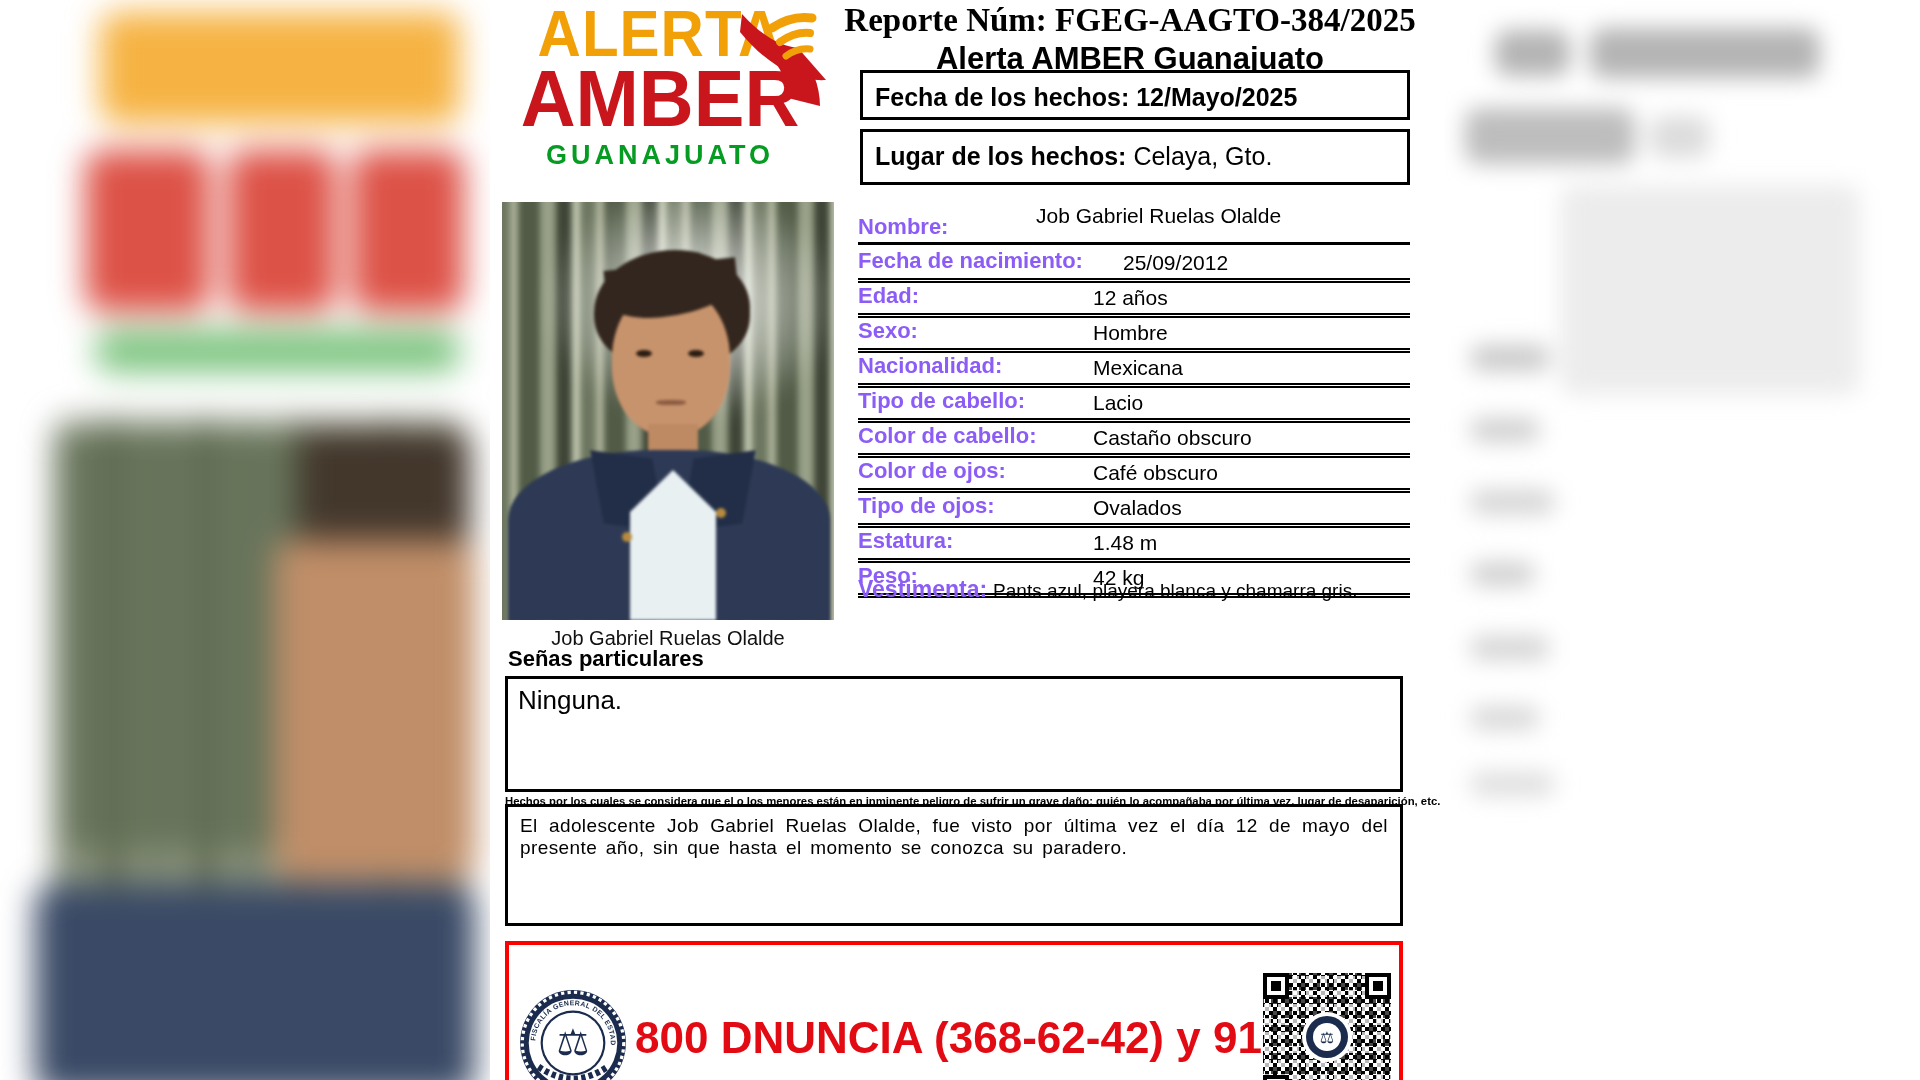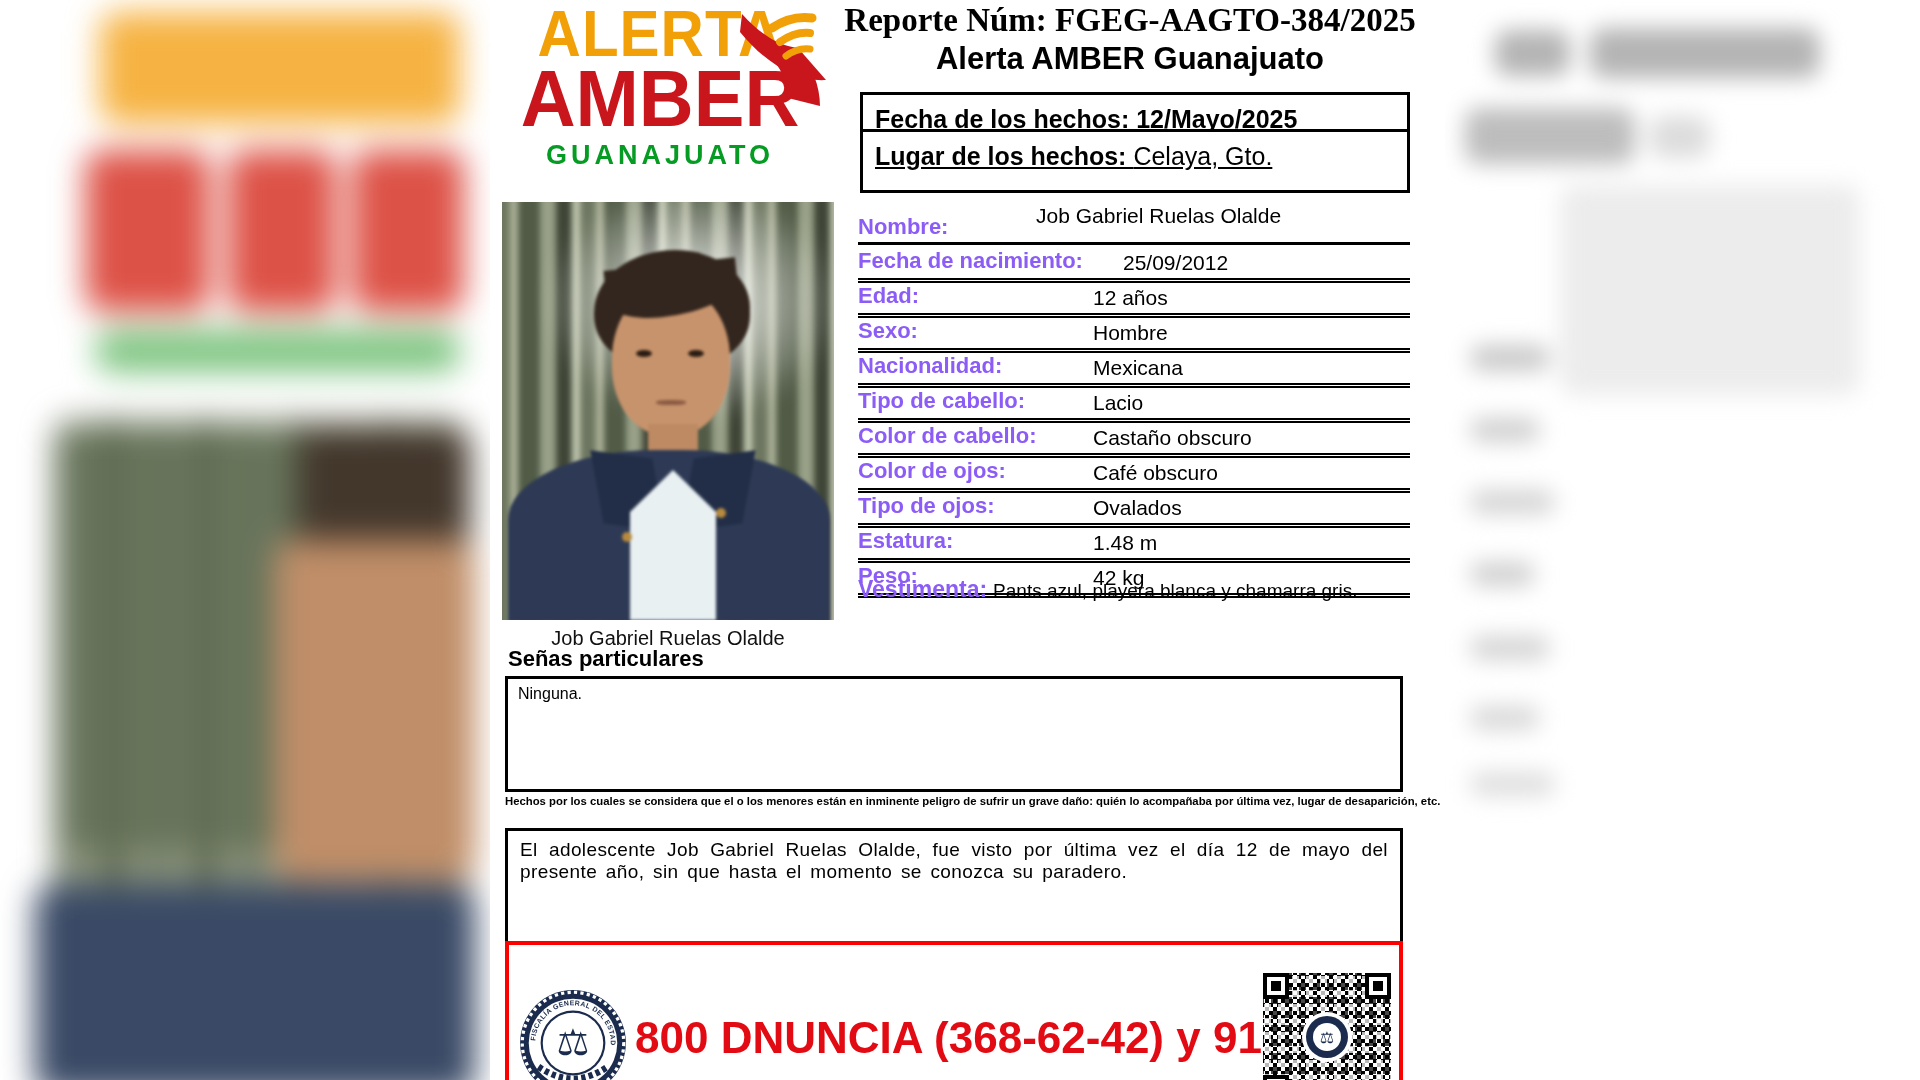--- a/index.html
+++ b/index.html
@@ -21,22 +21,22 @@
   .logo .l2{font-weight:900;font-size:76px;line-height:70px;letter-spacing:0px;color:#C9161D;transform:scaleY(1.05);margin-top:2px;}
   .logo .l3{font-weight:900;font-size:27px;letter-spacing:4px;color:#069B23;margin-top:6px;}
   .horn{position:absolute;left:218px;top:-4px;width:110px;height:120px;}
   
   .hdr{position:absolute;left:348px;top:0px;width:584px;text-align:center;color:#000;}
   .hdr .t1{font-size:33px;font-weight:bold;line-height:40px;font-family:Liberation Serif, serif;}
   .hdr .t2{font-size:31px;font-weight:bold;line-height:38px;}
   .ibox{position:absolute;left:370px;width:550px;border:3px solid #000;box-sizing:border-box;
         font-size:25px;padding:10px 12px 6px 12px;background:#fff;}
   .ibox b{font-weight:bold;}
-  .ibox1{top:92px;height:50px;}
-  .ibox2{top:129px;height:64px;text-decoration:underline;}
+  .ibox1{top:70px;height:50px;}
+  .ibox2{top:129px;height:56px;}
   
   .photo{position:absolute;left:12px;top:202px;width:332px;height:418px;overflow:hidden;background:#9aa28d;}
   .photo .scene{position:absolute;inset:-8px;filter:blur(3px);
      background:
        repeating-linear-gradient(90deg,#6d7660 0 16px,#aeb49a 16px 24px,#515b46 24px 46px,#98a087 46px 62px,#3f4637 62px 78px,#c6ccb4 78px 86px);}
   .photo .light{position:absolute;left:40px;top:-20px;width:300px;height:240px;filter:blur(10px);
      background:radial-gradient(closest-side,rgba(255,255,255,.95),rgba(255,255,255,0));}
   .photo .boy{position:absolute;inset:0;filter:blur(1.5px);}
   .photo .hair{position:absolute;left:92px;top:48px;width:156px;height:120px;background:#33261e;border-radius:52% 48% 45% 45%;}
   .photo .face{position:absolute;left:110px;top:84px;width:118px;height:150px;background:#c7936c;border-radius:48% 48% 46% 46%;}
@@ -64,24 +64,24 @@
   .frow .flabel{position:absolute;left:0;top:3px;}
   .fvalue{font-size:21px;color:#000;}
   .frow .fvalue{position:absolute;left:235px;top:6px;}
   .frow .fvalue.inline{left:242px;margin-left:23px;}
   .vrow{position:absolute;left:368px;top:576px;width:580px;}
   .vrow .flabel{font-size:23px;}
   .vrow .fvalue{font-size:19px;margin-left:6px;}
   
   .stitle{position:absolute;left:18px;top:646px;font-size:22px;font-weight:bold;color:#000;}
   .sbox{position:absolute;left:15px;top:676px;width:898px;height:116px;border:3px solid #000;box-sizing:border-box;
-        font-size:16px;color:#000;padding:6px 10px;background:#fff;}
+        font-size:26px;color:#000;padding:6px 10px;background:#fff;}
   .note{position:absolute;left:15px;top:795px;width:940px;font-size:11.5px;font-weight:bold;color:#000;
         white-space:nowrap;transform:scaleX(.985);transform-origin:left center;}
-  .dbox{position:absolute;left:15px;top:828px;width:898px;height:122px;border:3px solid #000;box-sizing:border-box;
+  .dbox{position:absolute;left:15px;top:804px;width:898px;height:122px;border:3px solid #000;box-sizing:border-box;
         font-size:19px;color:#000;padding:8px 12px;background:#fff;text-align:justify;line-height:1.18;letter-spacing:.4px;word-spacing:3px;}
   .dbox p{margin:0 0 14px 0;}
   
   .rbox{position:absolute;left:15px;top:941px;width:898px;height:155px;border:4px solid #FB0200;box-sizing:border-box;background:#fff;}
   .rtitle{position:absolute;left:8px;top:4px;width:760px;font-size:17.5px;font-weight:bold;color:#000;line-height:1.25;}
   .seal{position:absolute;left:10px;top:44px;width:108px;height:108px;}
   .phone{position:absolute;left:126px;top:68px;font-size:44px;font-weight:800;color:#E30B13;letter-spacing:0px;white-space:nowrap;}
   .qr{position:absolute;left:752px;top:26px;width:132px;height:132px;}
 </style>
 </head>

